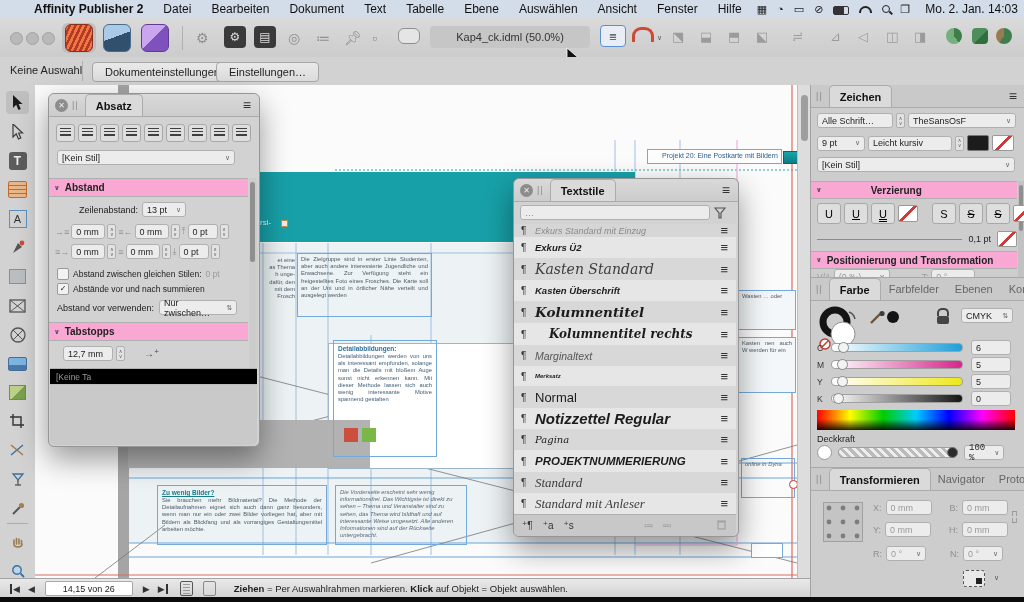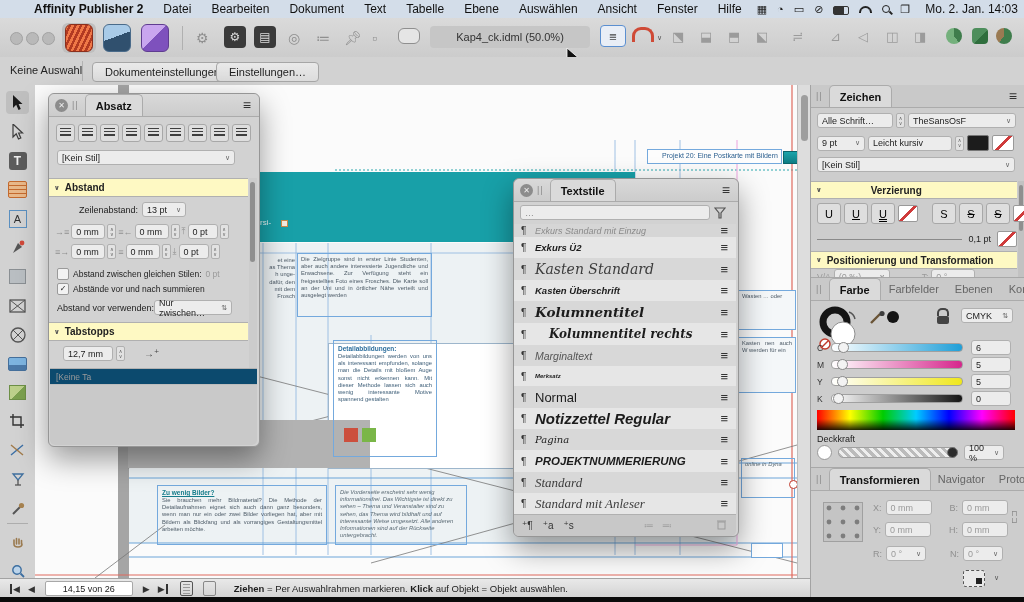--- a/index.html
+++ b/index.html
@@ -43,21 +43,21 @@
   .phead{height:22px;border-bottom:1px solid #ababab;background:linear-gradient(#d9d9d9,#cccccc);
          border-radius:6px 6px 0 0;display:flex;align-items:center;font-size:11px;color:#1d1d1d;}
   .dockhead{height:22px;border-bottom:1px solid #ababab;background:#c9c9c9;
             display:flex;align-items:center;font-size:11px;color:#333;}
   .ptab{background:#dadada;height:21px;display:flex;align-items:center;padding:0 10px;
         border-radius:5px 5px 0 0;border:1px solid #ababab;border-bottom:none;font-weight:bold;color:#111;}
   .closeico{width:13px;height:13px;border-radius:50%;background:#8c8c8c;color:#ececec;font-size:8px;
             line-height:13px;text-align:center;margin:0 4px 0 6px;}
   .dragg{color:#8a8a8a;font-size:9px;letter-spacing:1px;margin-right:6px;}
   .hamb{margin-left:auto;margin-right:8px;font-size:14px;color:#333;}
-  .sbar{background:#fef9c3;border-top:1px solid #b0b0b0;border-bottom:1px solid #b0b0b0;
+  .sbar{background:#f9a8d4;border-top:1px solid #b0b0b0;border-bottom:1px solid #b0b0b0;
         display:flex;align-items:center;font-size:10px;color:#222;font-weight:bold;}
   .chev{font-size:7px;color:#555;margin:0 5px;}
   .fld{background:#ececec;border:1px solid #b0b0b0;border-radius:3px;font-size:9px;color:#222;
        display:flex;align-items:center;padding:0 4px;height:15px;box-sizing:border-box;}
   .stp{display:flex;flex-direction:column;justify-content:center;font-size:5px;line-height:5px;
        color:#666;background:#e2e2e2;border:1px solid #b0b0b0;border-radius:2px;width:9px;height:15px;
        text-align:center;box-sizing:border-box;}
   .ddv{margin-left:auto;font-size:7px;color:#666;}
   .bars{width:11px;height:10px;background:repeating-linear-gradient(to bottom,#3f3f3f 0 1.2px,transparent 1.2px 3.2px);}
   .alnb{width:17px;height:16px;border:1px solid #a8a8a8;border-radius:3px;background:#dedede;
@@ -483,21 +483,21 @@
 
     <div class="p flex" style="left:8px;top:174px;gap:4px;font-size:8.5px;color:#222;">
       <span class="ckbox"></span>
       <span>Abstand zwischen gleichen Stilen:</span>
       <span class="g">0 pt</span>
     </div>
     <div class="p flex" style="left:8px;top:189px;gap:4px;font-size:8.5px;color:#222;">
       <span class="ckbox">✓</span>
       <span>Abstände vor und nach summieren</span>
     </div>
-    <div class="p flex" style="left:8px;top:206px;font-size:9px;color:#222;">
+    <div class="p flex" style="left:8px;top:206px;gap:5px;font-size:9px;color:#222;">
       <span>Abstand vor verwenden:</span>
       <span class="fld" style="width:78px;">
         <span>Nur zwischen…</span>
           <span class="ddv">⇅</span>
       </span>
     </div>
 
     <div class="sbar p" style="left:0;top:228px;width:199px;height:17px;">
       <span class="chev">∨</span>
         <span>Tabstopps</span>
@@ -506,21 +506,21 @@
       <span class="fld" style="width:50px;">
           <span>12,7 mm</span>
         </span>
       <span class="stp">
           <span>∧</span>
           <span>∨</span>
         </span>
       <span style="margin-left:16px;font-size:10px;color:#444;">→⁺</span>
     </div>
     <div class="p" style="left:1px;top:274px;width:207px;height:76px;background:#c9c9c9;border-top:1px solid #b2b2b2;border-radius:0 0 5px 5px;">
-      <div style="height:15px;background:#0c4a6e;border-bottom:1px solid #bdbdbd;font-size:8.5px;color:#9a9a9a;display:flex;align-items:center;padding-left:6px;">
+      <div style="height:15px;background:#000000;border-bottom:1px solid #bdbdbd;font-size:8.5px;color:#9a9a9a;display:flex;align-items:center;padding-left:6px;">
         <span>[Keine Ta</span>
       </div>
     </div>
   </div>
 
   <div class="panel p" style="left:513px;top:178px;width:224px;height:357px;">
     <div class="phead">
       <span class="closeico">✕</span>
       <span class="dragg">||</span>
       <span class="ptab">
@@ -787,21 +787,21 @@
             <span class="slthumb" style="left:1px;"></span>
           </span>
         <span class="fld" style="width:40px;margin-left:4px;">
             <span>0</span>
           </span>
       </div>
       <div class="p" style="left:6px;top:132px;width:198px;height:20px;background:
         linear-gradient(to bottom,rgba(255,255,255,0) 0 45%,rgba(0,0,0,.85) 100%),
         linear-gradient(to right,#f00,#ff0,#0c0,#0cf,#00f,#f0f,#f00);"></div>
       <span class="p" style="left:6px;top:156px;font-size:9px;color:#222;">Deckkraft</span>
-      <div class="p flex" style="left:6px;top:167px;gap:6px;">
+      <div class="p flex" style="left:6px;top:167px;gap:6px;font-family:Liberation Mono, monospace;">
         <span style="width:13px;height:13px;border-radius:50%;background:#fff;border:1px solid #999;"></span>
         <span class="p" style="position:relative;width:118px;height:9px;border-radius:5px;border:1px solid #a0a0a0;background:
           repeating-linear-gradient(45deg,#bbb 0 3px,#eee 3px 6px);">
           <span style="position:absolute;right:-1px;top:-1px;width:9px;height:9px;border-radius:50%;background:#2c2c2c;border:1px solid #777;"></span>
         </span>
         <span class="fld" style="width:40px;">
             <span>100 %</span>
             <span class="ddv">∨</span>
           </span>
       </div>

